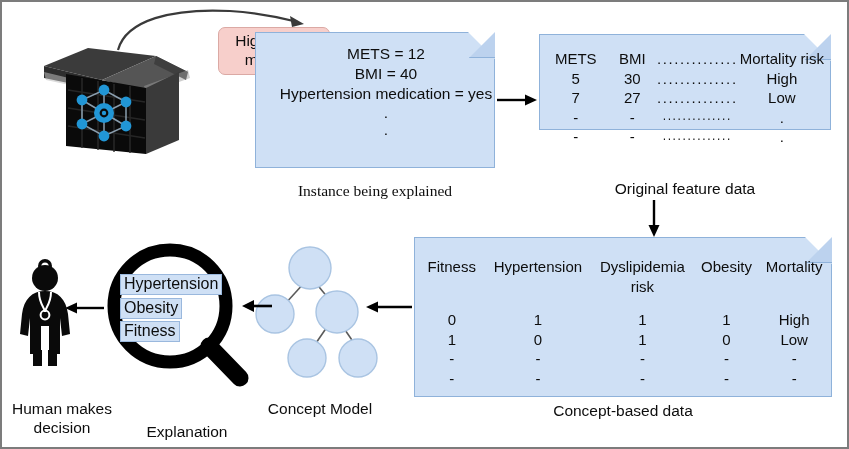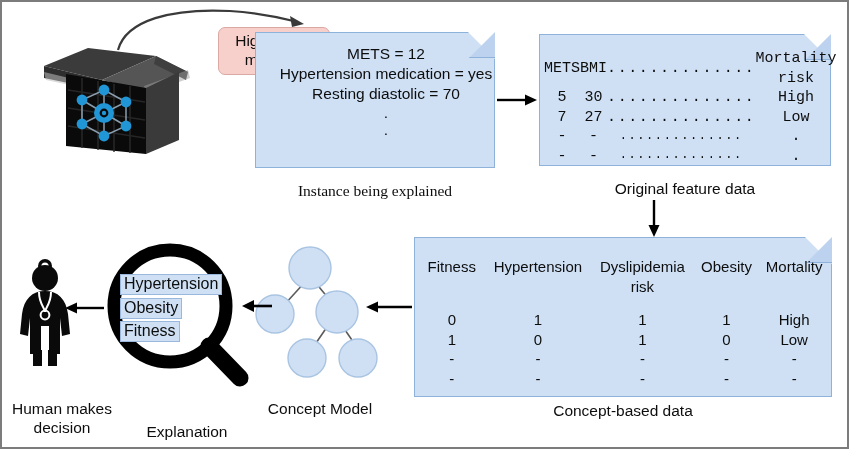--- a/index.html
+++ b/index.html
@@ -155,37 +155,37 @@
   <div class="callout" style="left:216px;top:25px;width:112px;height:48px;display:flex;align-items:center;justify-content:center;">
     <span>High risk of
 mortality</span>
   </div>
 
   <div class="doc" style="left:253px;top:30px;width:240px;height:136px;">
     <div class="foldcover"></div>
     <div class="fold"></div>
     <div style="position:absolute;left:11px;top:11px;width:100%;">
       <div class="instline">METS = 12</div>
+      <div class="instline">BMI = 40</div>
       <div class="instline">Hypertension medication = yes</div>
-      <div class="instline">Resting diastolic = 70</div>
       <div class="instline" style="line-height:1.1;">.</div>
       <div class="instline" style="line-height:1.1;">.</div>
     </div>
   </div>
 
   <div class="capt" style="left:253px;top:180px;width:240px;font-family:Liberation Serif, serif;">Instance being explained</div>
 
   <div class="abs" style="left:495px;top:88px;width:42px;height:20px;">
     <svg width="42" height="20" viewBox="0 0 42 20">
       <line x1="0" y1="10" x2="30" y2="10" stroke="#000" stroke-width="2.4"></line>
       <polygon points="40,10 28,4.5 28,15.5" fill="#000"></polygon>
     </svg>
   </div>
 
-  <div class="doc" style="left:537px;top:32px;width:292px;height:132px;font-family:Liberation Mono, monospace;">
+  <div class="doc" style="left:537px;top:32px;width:292px;height:96px;">
     <div class="foldcover"></div>
     <div class="fold"></div>
     <div style="position:absolute;left:4px;top:14px;width:282px;">
       <table class="dt">
         <tbody>
             <tr>
           <td class="hd" style="width:23%;">METS</td>
           <td class="hd" style="width:18%;">BMI</td>
           <td class="hd dots" style="width:27%;">..............</td>
           <td class="hd" style="width:32%;margin-top:8px;">Mortality risk</td>

